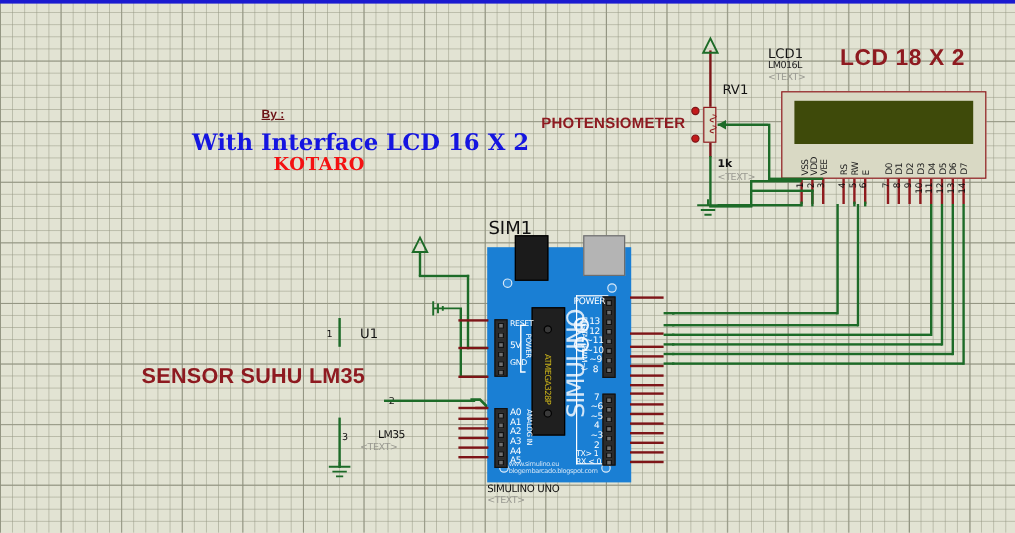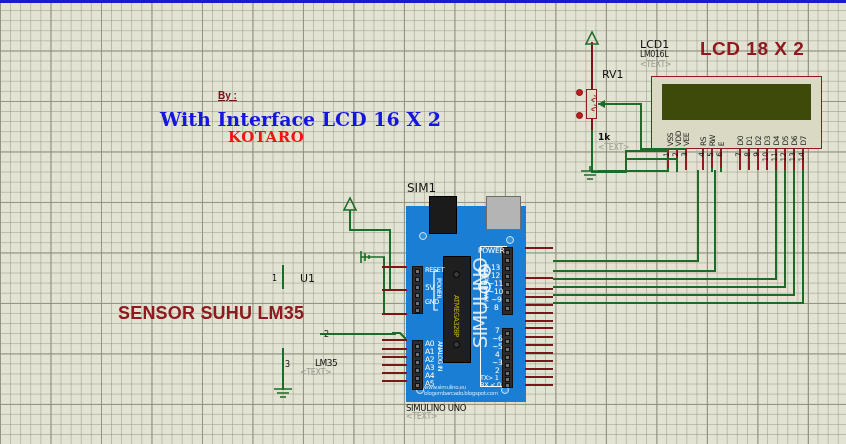--- a/index.html
+++ b/index.html
@@ -96,20 +96,21 @@
 <body>
 
 <div id="stage">
 
   <div class="topedge"></div>
 
   <div class="abs ttl2">With Interface LCD 16 X 2</div>
   <div class="abs byline">By :</div>
   <div class="abs author">KOTARO</div>
 
+  <div class="abs lbl-pot">PHOTENSIOMETER</div>
   <div class="abs lbl-lcd">LCD 18 X 2</div>
   <div class="abs lbl-sensor">SENSOR SUHU LM35</div>
 
   <div class="abs reftxt-b" style="left:640px;top:38px;font-size:11px;">LCD1</div>
   <div class="abs" style="left:640px;top:50px;font-family:'DejaVu Sans',sans-serif;font-size:8px;color:#222;letter-spacing:-.5px;">LM016L</div>
   <div class="abs greytxt" style="left:640px;top:60px;">&lt;TEXT&gt;</div>
 
   <div class="abs" id="lcd-module">
     <div id="lcd-screen"></div>
 
@@ -223,21 +224,21 @@
   <div class="abs wire-g hw" style="left:349px;top:229px;width:42px;"></div>
   <div class="abs wire-g vw" style="left:389px;top:229px;height:62px;"></div>
   <div class="abs wire-g hw" style="left:389px;top:289px;width:18px;"></div>
 
   <svg class="abs" style="left:355px;top:250px;" width="32" height="16">
     <path d="M6,1 L6,13 M10,3 L10,11 M14,5 L14,9 M6,7 L30,7" stroke="#1d6b28" stroke-width="1.6" fill="none"></path>
   </svg>
   <div class="abs wire-g vw" style="left:383px;top:257px;height:57px;"></div>
   <div class="abs wire-g hw" style="left:383px;top:313px;width:24px;"></div>
 
-  <div class="abs reftxt-b" style="left:407px;top:181px;font-size:12px;">SIM1</div>
+  <div class="abs reftxt-b" style="left:407px;top:181px;font-size:15px;">SIM1</div>
 
   <div class="abs" id="arduino">
     <div id="ard-jack"></div>
     <div id="ard-usb"></div>
     <div class="mountpad" style="left:13px;top:26px;"></div>
     <div class="mountpad" style="left:100px;top:30px;"></div>
     <div class="mountpad" style="left:10px;top:180px;"></div>
     <div class="mountpad" style="left:95px;top:180px;"></div>
 
     <div id="ard-mcu">

